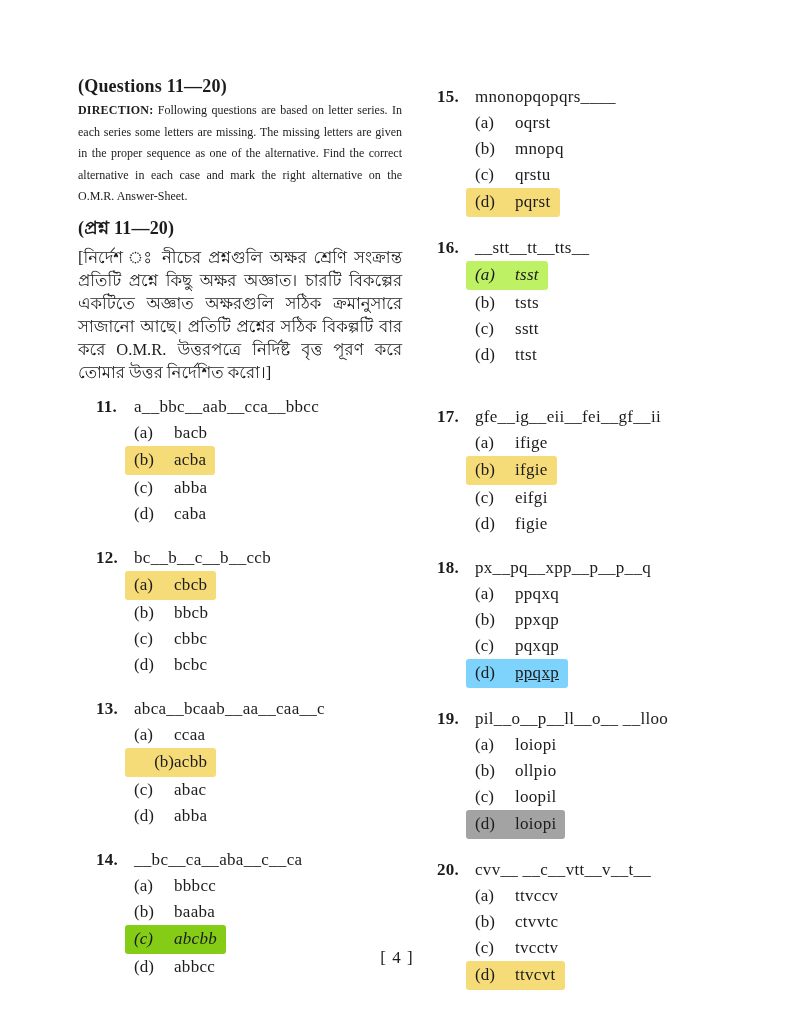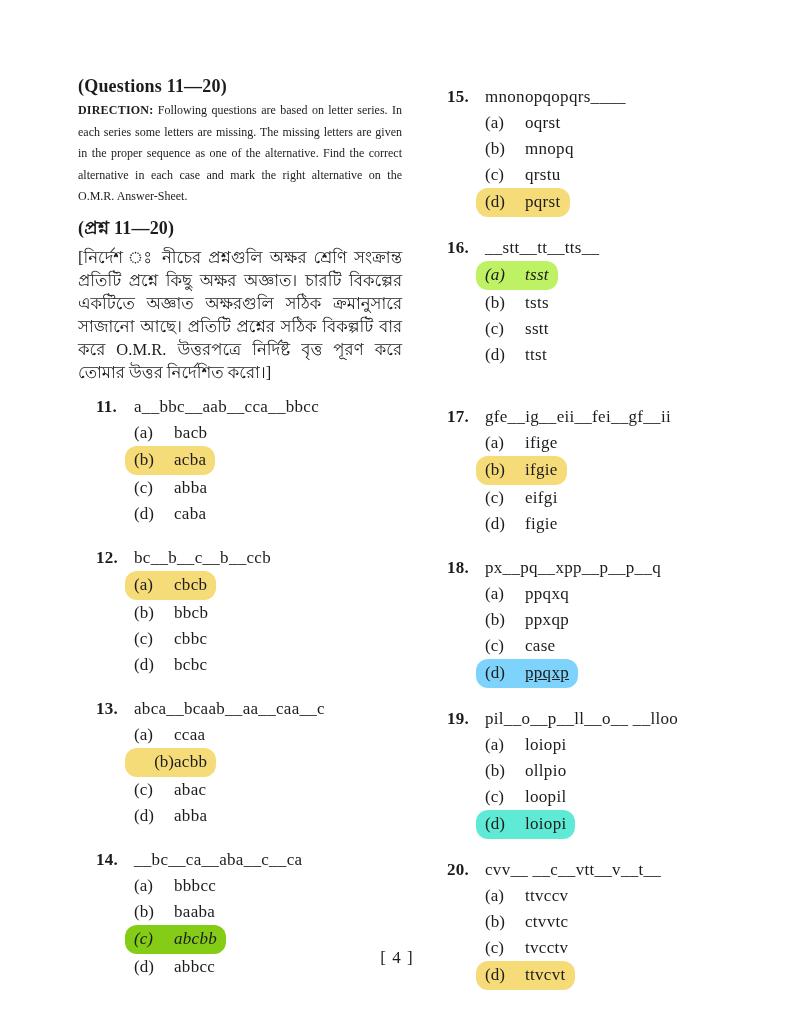--- a/index.html
+++ b/index.html
@@ -5,21 +5,21 @@
   html,body{margin:0;padding:0;background:#ffffff;}
   body{
     width:794px;height:1024px;position:relative;overflow:hidden;
     font-family:"Liberation Serif","DejaVu Serif",serif;
     color:#1c1c1c;
     -webkit-font-smoothing:antialiased;
   }
   .page{position:absolute;inset:0;background:#ffffff;}
   .col{position:absolute;top:74px;}
   .col-left{left:78px;width:324px;}
-  .col-right{left:447px;width:345px;}
+  .col-right{left:437px;width:345px;}
 
   .section-title{
     font-weight:bold;font-size:18px;line-height:24px;margin:0 0 2px 0;
     letter-spacing:.2px;
   }
   .direction{
     margin:2px 0 0 0;font-size:12px;line-height:21.5px;text-align:justify;
   }
   .direction b{letter-spacing:.2px;}
   .bn-title{margin-top:8px;}
@@ -40,21 +40,21 @@
     letter-spacing:.2px;
   }
   .q-series{letter-spacing:.3px;}
 
   .option-row{font-size:17px;line-height:26px;padding-left:38px;}
   .opt-inner{display:inline-block;}
   .opt-label{display:inline-block;min-width:40px;}
   .opt-text{letter-spacing:.3px;}
   .highlight{
     background:#f6db79;
-    border-radius:12px;
+    border-radius:3px;
     padding:1px 9px 2px 9px;
     margin-left:-9px;
   }
 
   .page-number{
     position:absolute;left:0;right:0;top:948px;text-align:center;
     font-size:17px;letter-spacing:1px;
   }
 </style>
 </head>
@@ -125,29 +125,29 @@
           <div class="q-head"><span class="q-num">17.</span><span class="q-series">gfe__ig__eii__fei__gf__ii</span></div>
           <div class="option-row"><span class="opt-inner"><span class="opt-label">(a)</span><span class="opt-text">ifige</span></span></div>
           <div class="option-row"><span class="opt-inner highlight" style="background: rgb(246, 219, 121);"><span class="opt-label">(b)</span><span class="opt-text">ifgie</span></span></div>
           <div class="option-row"><span class="opt-inner"><span class="opt-label">(c)</span><span class="opt-text">eifgi</span></span></div>
           <div class="option-row"><span class="opt-inner"><span class="opt-label">(d)</span><span class="opt-text">figie</span></span></div>
         </div>
         <div class="question-block">
           <div class="q-head"><span class="q-num">18.</span><span class="q-series">px__pq__xpp__p__p__q</span></div>
           <div class="option-row"><span class="opt-inner"><span class="opt-label">(a)</span><span class="opt-text">ppqxq</span></span></div>
           <div class="option-row"><span class="opt-inner"><span class="opt-label">(b)</span><span class="opt-text">ppxqp</span></span></div>
-          <div class="option-row"><span class="opt-inner"><span class="opt-label">(c)</span><span class="opt-text">case</span></span></div>
+          <div class="option-row"><span class="opt-inner"><span class="opt-label">(c)</span><span class="opt-text">pqxqp</span></span></div>
           <div class="option-row"><span class="opt-inner highlight" style="background: #7dd3fc; text-decoration: underline;"><span class="opt-label">(d)</span><span class="opt-text">ppqxp</span></span></div>
         </div>
         <div class="question-block">
           <div class="q-head"><span class="q-num">19.</span><span class="q-series">pil__o__p__ll__o__ __lloo</span></div>
           <div class="option-row"><span class="opt-inner"><span class="opt-label">(a)</span><span class="opt-text">loiopi</span></span></div>
           <div class="option-row"><span class="opt-inner"><span class="opt-label">(b)</span><span class="opt-text">ollpio</span></span></div>
           <div class="option-row"><span class="opt-inner"><span class="opt-label">(c)</span><span class="opt-text">loopil</span></span></div>
-          <div class="option-row"><span class="opt-inner highlight" style="background: #5eead4;"><span class="opt-label">(d)</span><span class="opt-text">loiopi</span></span></div>
+          <div class="option-row"><span class="opt-inner highlight" style="background: #a3a3a3;"><span class="opt-label">(d)</span><span class="opt-text">loiopi</span></span></div>
         </div>
         <div class="question-block">
           <div class="q-head"><span class="q-num">20.</span><span class="q-series">cvv__ __c__vtt__v__t__</span></div>
           <div class="option-row"><span class="opt-inner"><span class="opt-label">(a)</span><span class="opt-text">ttvccv</span></span></div>
           <div class="option-row"><span class="opt-inner"><span class="opt-label">(b)</span><span class="opt-text">ctvvtc</span></span></div>
           <div class="option-row"><span class="opt-inner"><span class="opt-label">(c)</span><span class="opt-text">tvcctv</span></span></div>
           <div class="option-row"><span class="opt-inner highlight" style="background: rgb(246, 219, 121);"><span class="opt-label">(d)</span><span class="opt-text">ttvcvt</span></span></div>
         </div>
       </div>
   </div>

